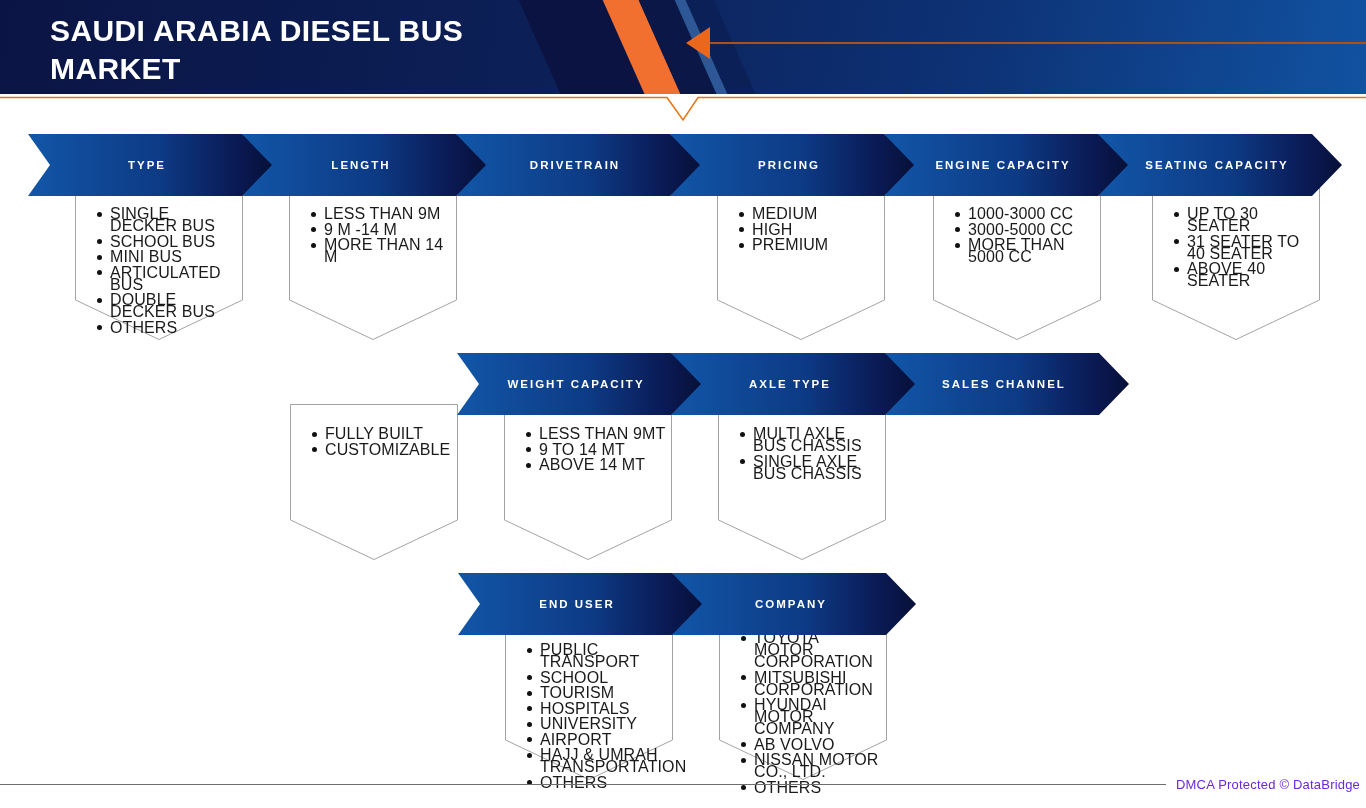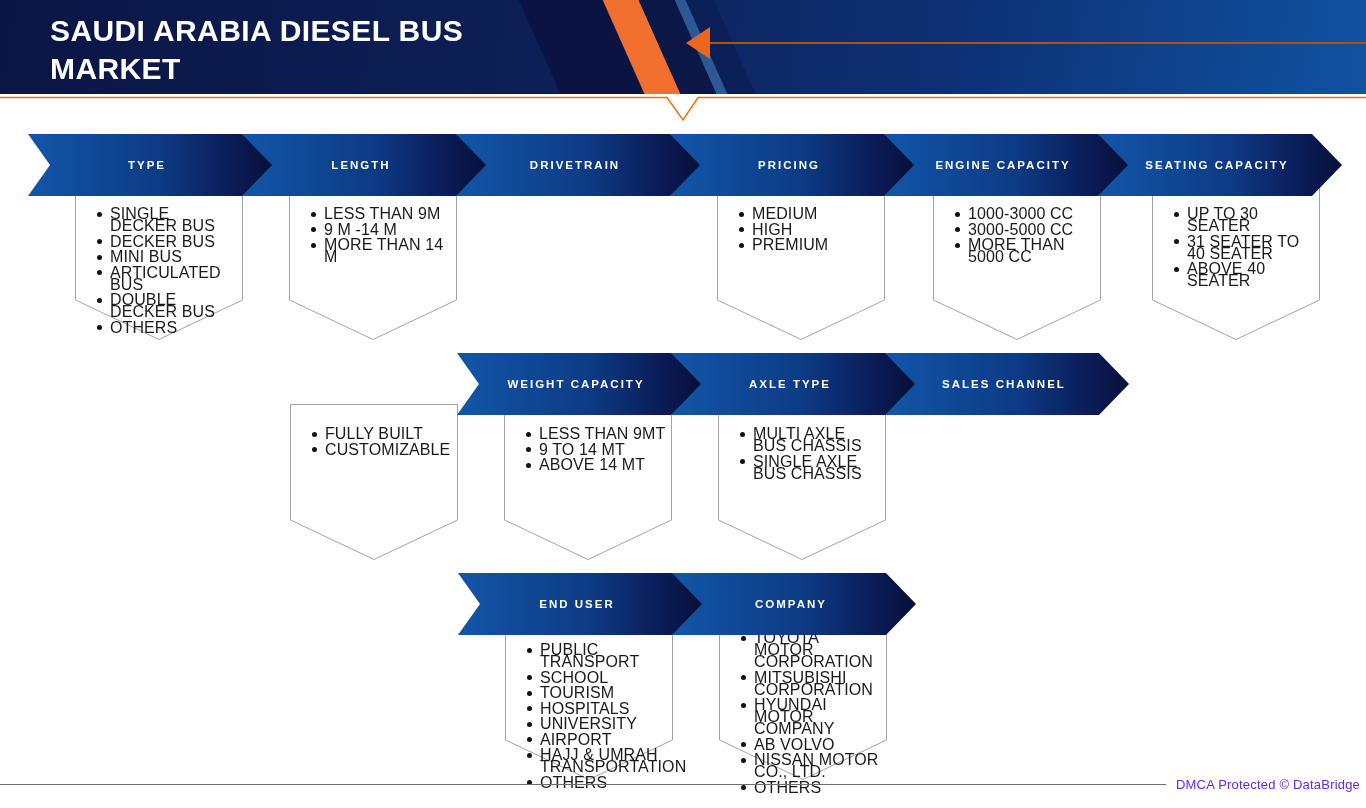--- a/index.html
+++ b/index.html
@@ -72,21 +72,21 @@
   <div class="seg z1" style="left:884px;top:134px">ENGINE CAPACITY</div>
   <div class="seg z0" style="left:1098px;top:134px">SEATING CAPACITY</div>
 
   <div class="box" style="left:75px;top:184px">
     <svg viewBox="0 0 168 156" preserveAspectRatio="none">
         <polygon points="0.5,0.5 167.5,0.5 167.5,116 84,155.5 0.5,116"></polygon>
       </svg>
     <ul>
 
     <li><span>SINGLE DECKER BUS</span></li>
-        <li><span>DECKER BUS</span></li>
+        <li><span>SCHOOL BUS</span></li>
         <li><span>MINI BUS</span></li>
         <li><span>ARTICULATED BUS</span></li>
         <li><span>DOUBLE DECKER BUS</span></li>
         <li><span>OTHERS</span></li>
       </ul>
   </div>
   <div class="box" style="left:289px;top:184px">
     <svg viewBox="0 0 168 156" preserveAspectRatio="none">
         <polygon points="0.5,0.5 167.5,0.5 167.5,116 84,155.5 0.5,116"></polygon>
       </svg>

